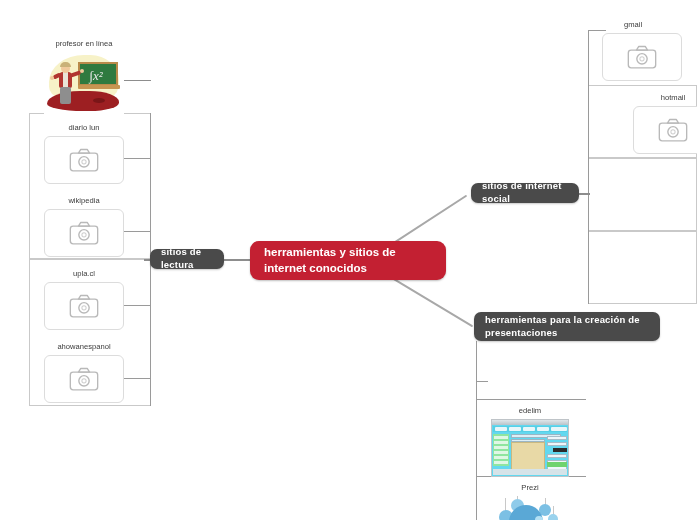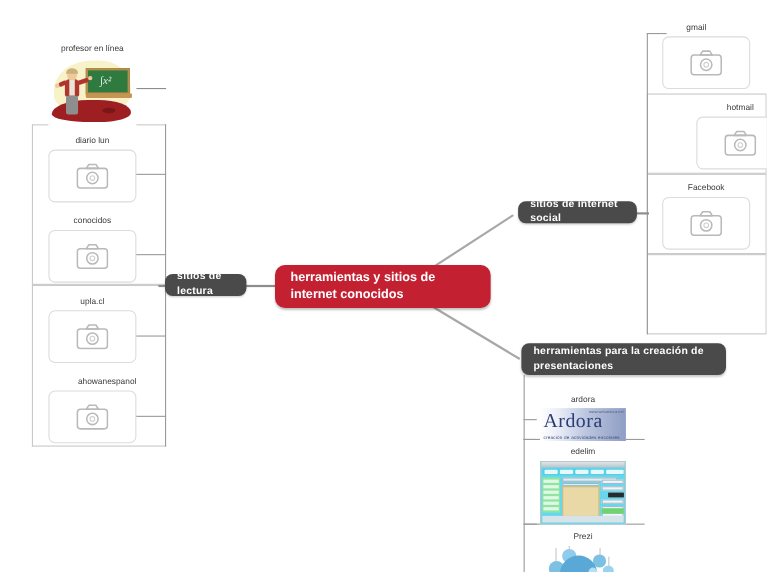--- a/index.html
+++ b/index.html
@@ -52,21 +52,21 @@
   .teacher{position:relative;width:78px;height:62px;}
   .t-blob{position:absolute;left:4px;top:2px;width:70px;height:50px;
           background:#f7f2c8;border-radius:55% 45% 50% 60%/60% 55% 45% 40%;}
   .t-floor{position:absolute;left:2px;top:38px;width:72px;height:20px;
            background:#9d1f22;border-radius:50% 45% 45% 55%/70% 60% 45% 40%;}
   .t-board{position:absolute;left:33px;top:9px;width:40px;height:24px;
            background:#2f7a3f;border:2px solid #b98a4a;box-sizing:border-box;}
   .t-board:after{content:"";position:absolute;left:-2px;bottom:-5px;width:42px;height:4px;
                  background:#c79551;border-radius:1px;}
   .t-chalk{position:absolute;left:8px;top:4px;width:16px;height:8px;
-           background:transparent;color:#eaeaea;font-size:10px;font-style:italic;
+           background:transparent;color:#eaeaea;font-size:13px;font-style:italic;
            font-family:"Liberation Serif",serif;}
   .t-head{position:absolute;left:16px;top:11px;width:9px;height:9px;border-radius:50%;
           background:#f0c99b;}
   .t-hair{position:absolute;left:15px;top:9px;width:11px;height:5px;border-radius:6px 6px 0 0;
           background:#c9b178;}
   .t-body{position:absolute;left:14px;top:19px;width:13px;height:16px;
           background:#b1352f;border-radius:4px 4px 2px 2px;}
   .t-shirt{position:absolute;left:18px;top:19px;width:5px;height:15px;background:#e9e4d6;}
   .t-legs{position:absolute;left:15px;top:34px;width:11px;height:17px;background:#8e8e8e;
           border-radius:2px;}
@@ -210,21 +210,21 @@
       <svg class="cam" viewBox="0 0 32 26">
         <rect x="1.2" y="5.5" width="29.6" height="19.3" rx="3" fill="none" stroke="#b9b9b9" stroke-width="1.5"></rect>
         <path d="M10 5.5 L12.5 1.6 L19.5 1.6 L22 5.5 Z" fill="none" stroke="#b9b9b9" stroke-width="1.5" stroke-linejoin="round"></path>
         <circle cx="16" cy="15" r="5.6" fill="none" stroke="#b9b9b9" stroke-width="1.5"></circle>
         <circle cx="16" cy="15" r="2.3" fill="none" stroke="#cfcfcf" stroke-width="1.1"></circle>
       </svg>
     </div>
   </div>
 
   <div class="card" style="left:44px;top:195px;width:80px;">
-    <div class="card-label">conocidos</div>
+    <div class="card-label">wikipedia</div>
     <div class="thumb" style="width:80px;height:48px;">
       <svg class="cam" viewBox="0 0 32 26">
         <rect x="1.2" y="5.5" width="29.6" height="19.3" rx="3" fill="none" stroke="#b9b9b9" stroke-width="1.5"></rect>
         <path d="M10 5.5 L12.5 1.6 L19.5 1.6 L22 5.5 Z" fill="none" stroke="#b9b9b9" stroke-width="1.5" stroke-linejoin="round"></path>
         <circle cx="16" cy="15" r="5.6" fill="none" stroke="#b9b9b9" stroke-width="1.5"></circle>
         <circle cx="16" cy="15" r="2.3" fill="none" stroke="#cfcfcf" stroke-width="1.1"></circle>
       </svg>
     </div>
   </div>
 
@@ -233,21 +233,21 @@
     <div class="thumb" style="width:80px;height:48px;">
       <svg class="cam" viewBox="0 0 32 26">
         <rect x="1.2" y="5.5" width="29.6" height="19.3" rx="3" fill="none" stroke="#b9b9b9" stroke-width="1.5"></rect>
         <path d="M10 5.5 L12.5 1.6 L19.5 1.6 L22 5.5 Z" fill="none" stroke="#b9b9b9" stroke-width="1.5" stroke-linejoin="round"></path>
         <circle cx="16" cy="15" r="5.6" fill="none" stroke="#b9b9b9" stroke-width="1.5"></circle>
         <circle cx="16" cy="15" r="2.3" fill="none" stroke="#cfcfcf" stroke-width="1.1"></circle>
       </svg>
     </div>
   </div>
 
-  <div class="card" style="left:44px;top:341px;width:80px;text-align:right;">
+  <div class="card" style="left:44px;top:341px;width:80px;">
     <div class="card-label">ahowanespanol</div>
     <div class="thumb" style="width:80px;height:48px;">
       <svg class="cam" viewBox="0 0 32 26">
         <rect x="1.2" y="5.5" width="29.6" height="19.3" rx="3" fill="none" stroke="#b9b9b9" stroke-width="1.5"></rect>
         <path d="M10 5.5 L12.5 1.6 L19.5 1.6 L22 5.5 Z" fill="none" stroke="#b9b9b9" stroke-width="1.5" stroke-linejoin="round"></path>
         <circle cx="16" cy="15" r="5.6" fill="none" stroke="#b9b9b9" stroke-width="1.5"></circle>
         <circle cx="16" cy="15" r="2.3" fill="none" stroke="#cfcfcf" stroke-width="1.1"></circle>
       </svg>
     </div>
   </div>
@@ -269,44 +269,22 @@
     <div class="thumb" style="width:80px;height:48px;">
       <svg class="cam" viewBox="0 0 32 26">
         <rect x="1.2" y="5.5" width="29.6" height="19.3" rx="3" fill="none" stroke="#b9b9b9" stroke-width="1.5"></rect>
         <path d="M10 5.5 L12.5 1.6 L19.5 1.6 L22 5.5 Z" fill="none" stroke="#b9b9b9" stroke-width="1.5" stroke-linejoin="round"></path>
         <circle cx="16" cy="15" r="5.6" fill="none" stroke="#b9b9b9" stroke-width="1.5"></circle>
         <circle cx="16" cy="15" r="2.3" fill="none" stroke="#cfcfcf" stroke-width="1.1"></circle>
       </svg>
     </div>
   </div>
 
-  <div class="card" style="left:602px;top:165px;width:80px;">
-    <div class="card-label">Facebook</div>
-    <div class="thumb" style="width:80px;height:48px;">
-      <svg class="cam" viewBox="0 0 32 26">
-        <rect x="1.2" y="5.5" width="29.6" height="19.3" rx="3" fill="none" stroke="#b9b9b9" stroke-width="1.5"></rect>
-        <path d="M10 5.5 L12.5 1.6 L19.5 1.6 L22 5.5 Z" fill="none" stroke="#b9b9b9" stroke-width="1.5" stroke-linejoin="round"></path>
-        <circle cx="16" cy="15" r="5.6" fill="none" stroke="#b9b9b9" stroke-width="1.5"></circle>
-        <circle cx="16" cy="15" r="2.3" fill="none" stroke="#cfcfcf" stroke-width="1.1"></circle>
-      </svg>
-    </div>
-  </div>
-
-
-  <div class="card" style="left:491px;top:357px;width:78px;">
-    <div class="card-label">ardora</div>
-    <div class="thumb plain" style="width:78px;height:30px;">
-      <div class="ardora">
-        <div class="ardora-bg"></div>
-        <div class="ardora-word">Ardora</div>
-        <div class="ardora-sub">creación de actividades escolares</div>
-        <div class="ardora-top">www.webardora.net</div>
-      </div>
-    </div>
-  </div>
+
+
 
   <div class="card" style="left:491px;top:405px;width:78px;">
     <div class="card-label">edelim</div>
     <div class="thumb plain" style="width:78px;height:58px;">
       <div class="edelim">
         <div class="ed-title"></div>
         <div class="ed-tool">
           <i style="left:2px;width:12px;"></i>
             <i style="left:16px;width:12px;"></i>
           <i style="left:30px;width:12px;"></i>

